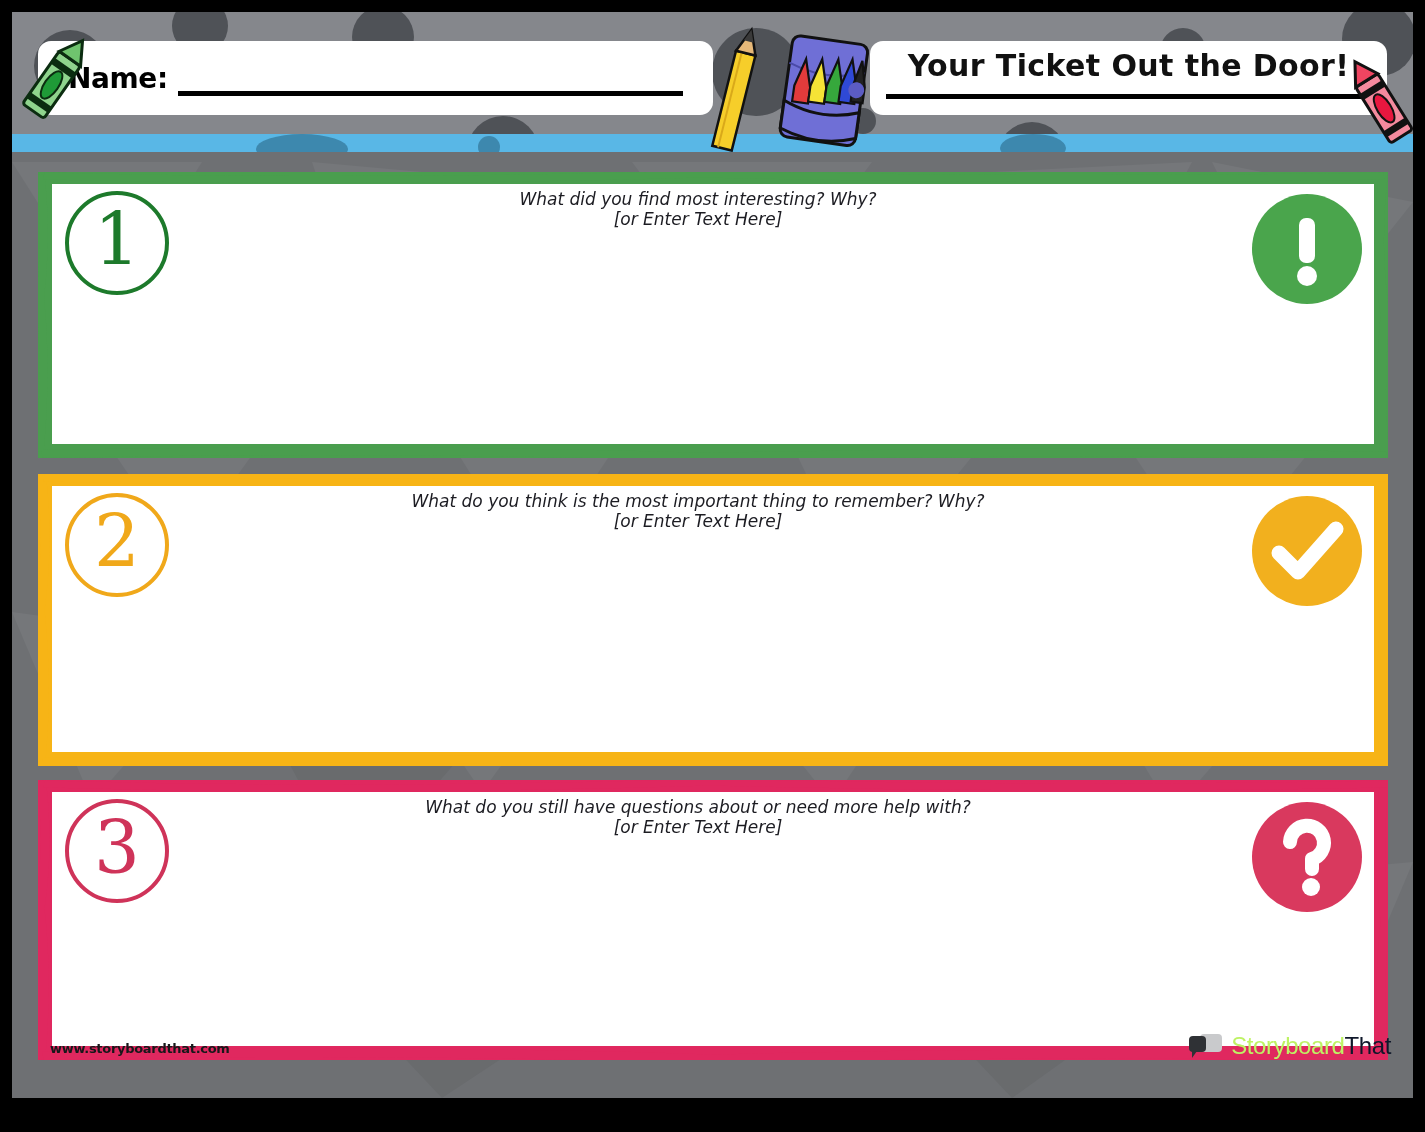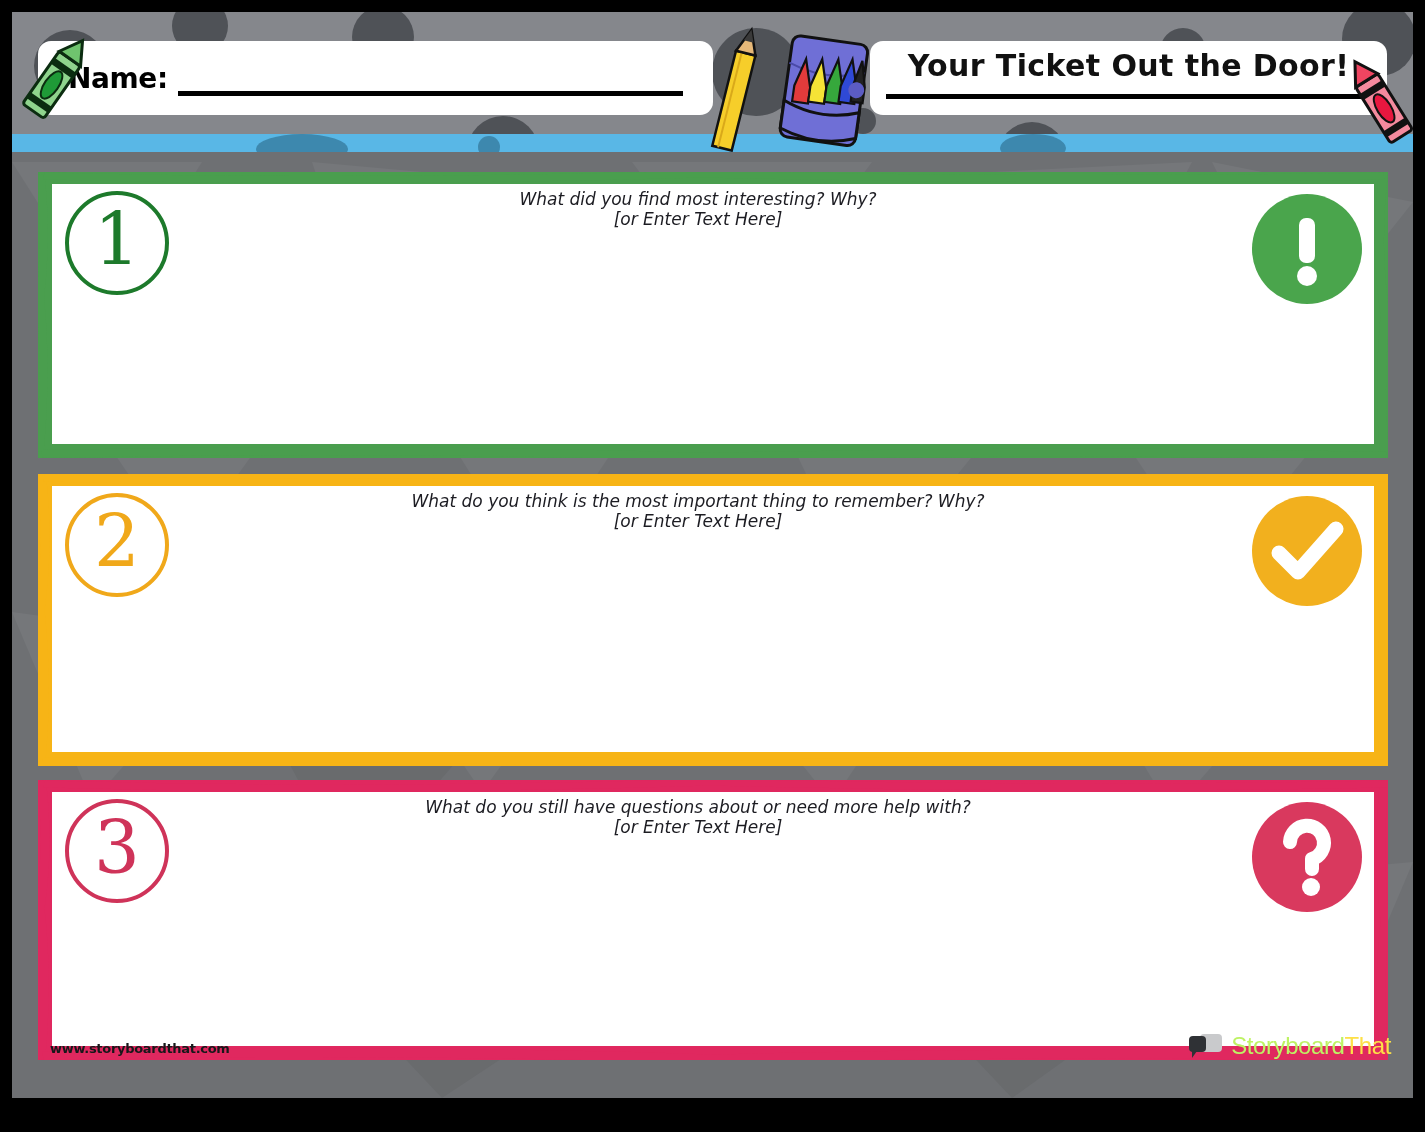--- a/index.html
+++ b/index.html
@@ -203,21 +203,21 @@
     left: 3px; top: 15px;
     border-left: 5px solid #2f3135;
     border-bottom: 7px solid transparent;
   }
   .brand-text {
     font-family: "Liberation Sans", sans-serif;
     font-size: 24px;
     letter-spacing: -.4px;
   }
   .brand-text .b1 { color: #bef264; }
-  .brand-text .b2 { color: #fde047; }
+  .brand-text .b2 { color: #0f172a; }
 </style>
 </head>
 <body>
 
 <div id="page">
 
   <svg class="facets" viewBox="0 0 1401 1086" preserveAspectRatio="none">
     <g fill="#7b7d80">
       <polygon points="0,150 190,150 95,300"></polygon>
       <polygon points="300,150 520,170 360,330"></polygon>

